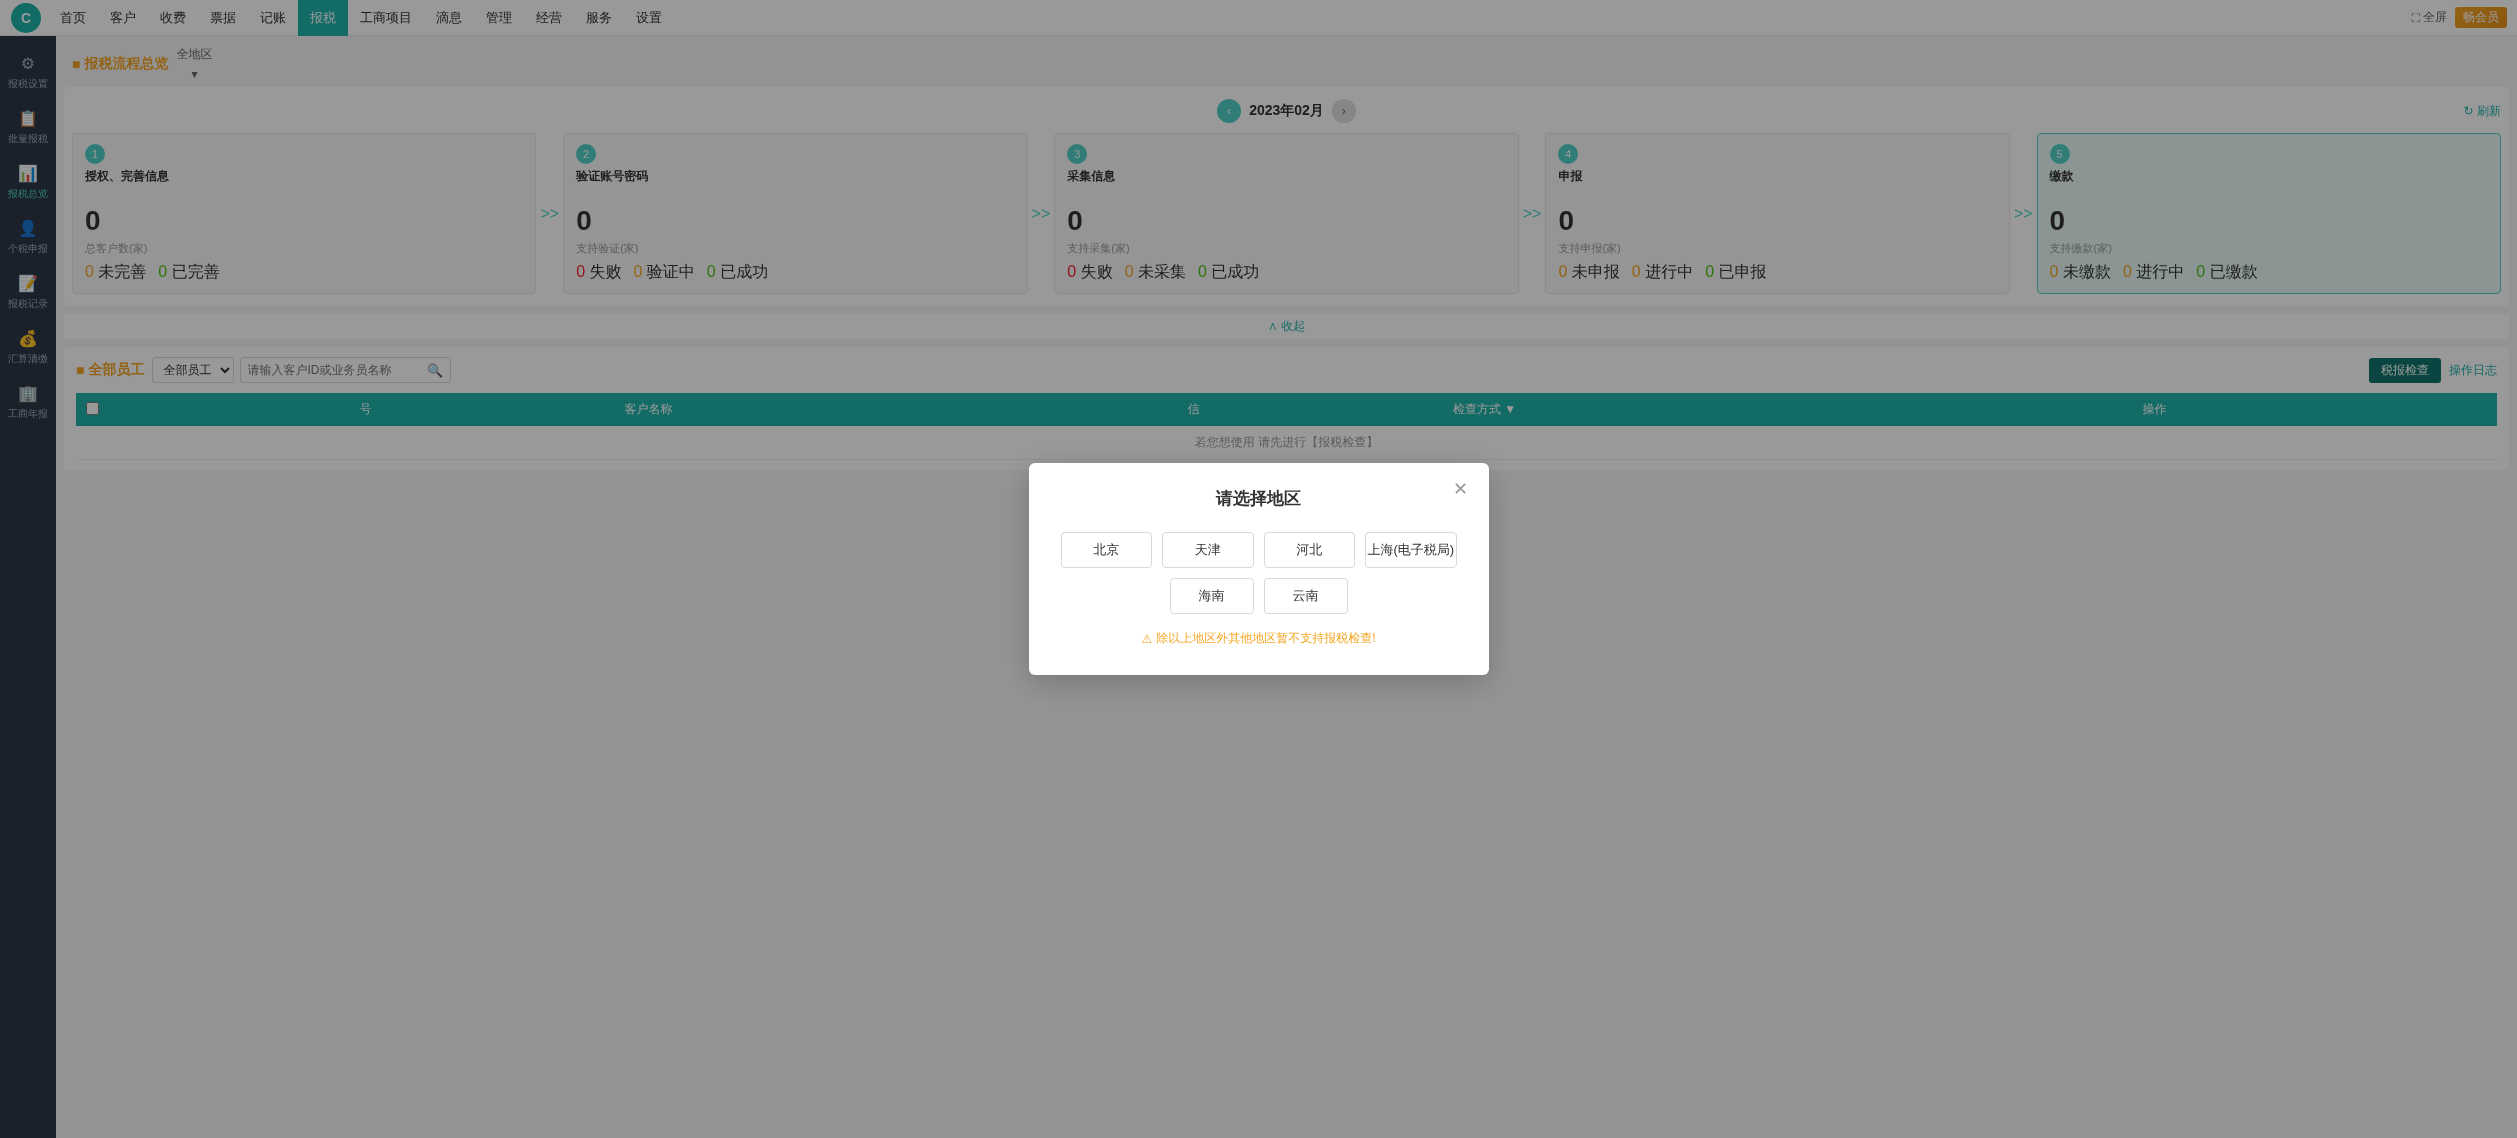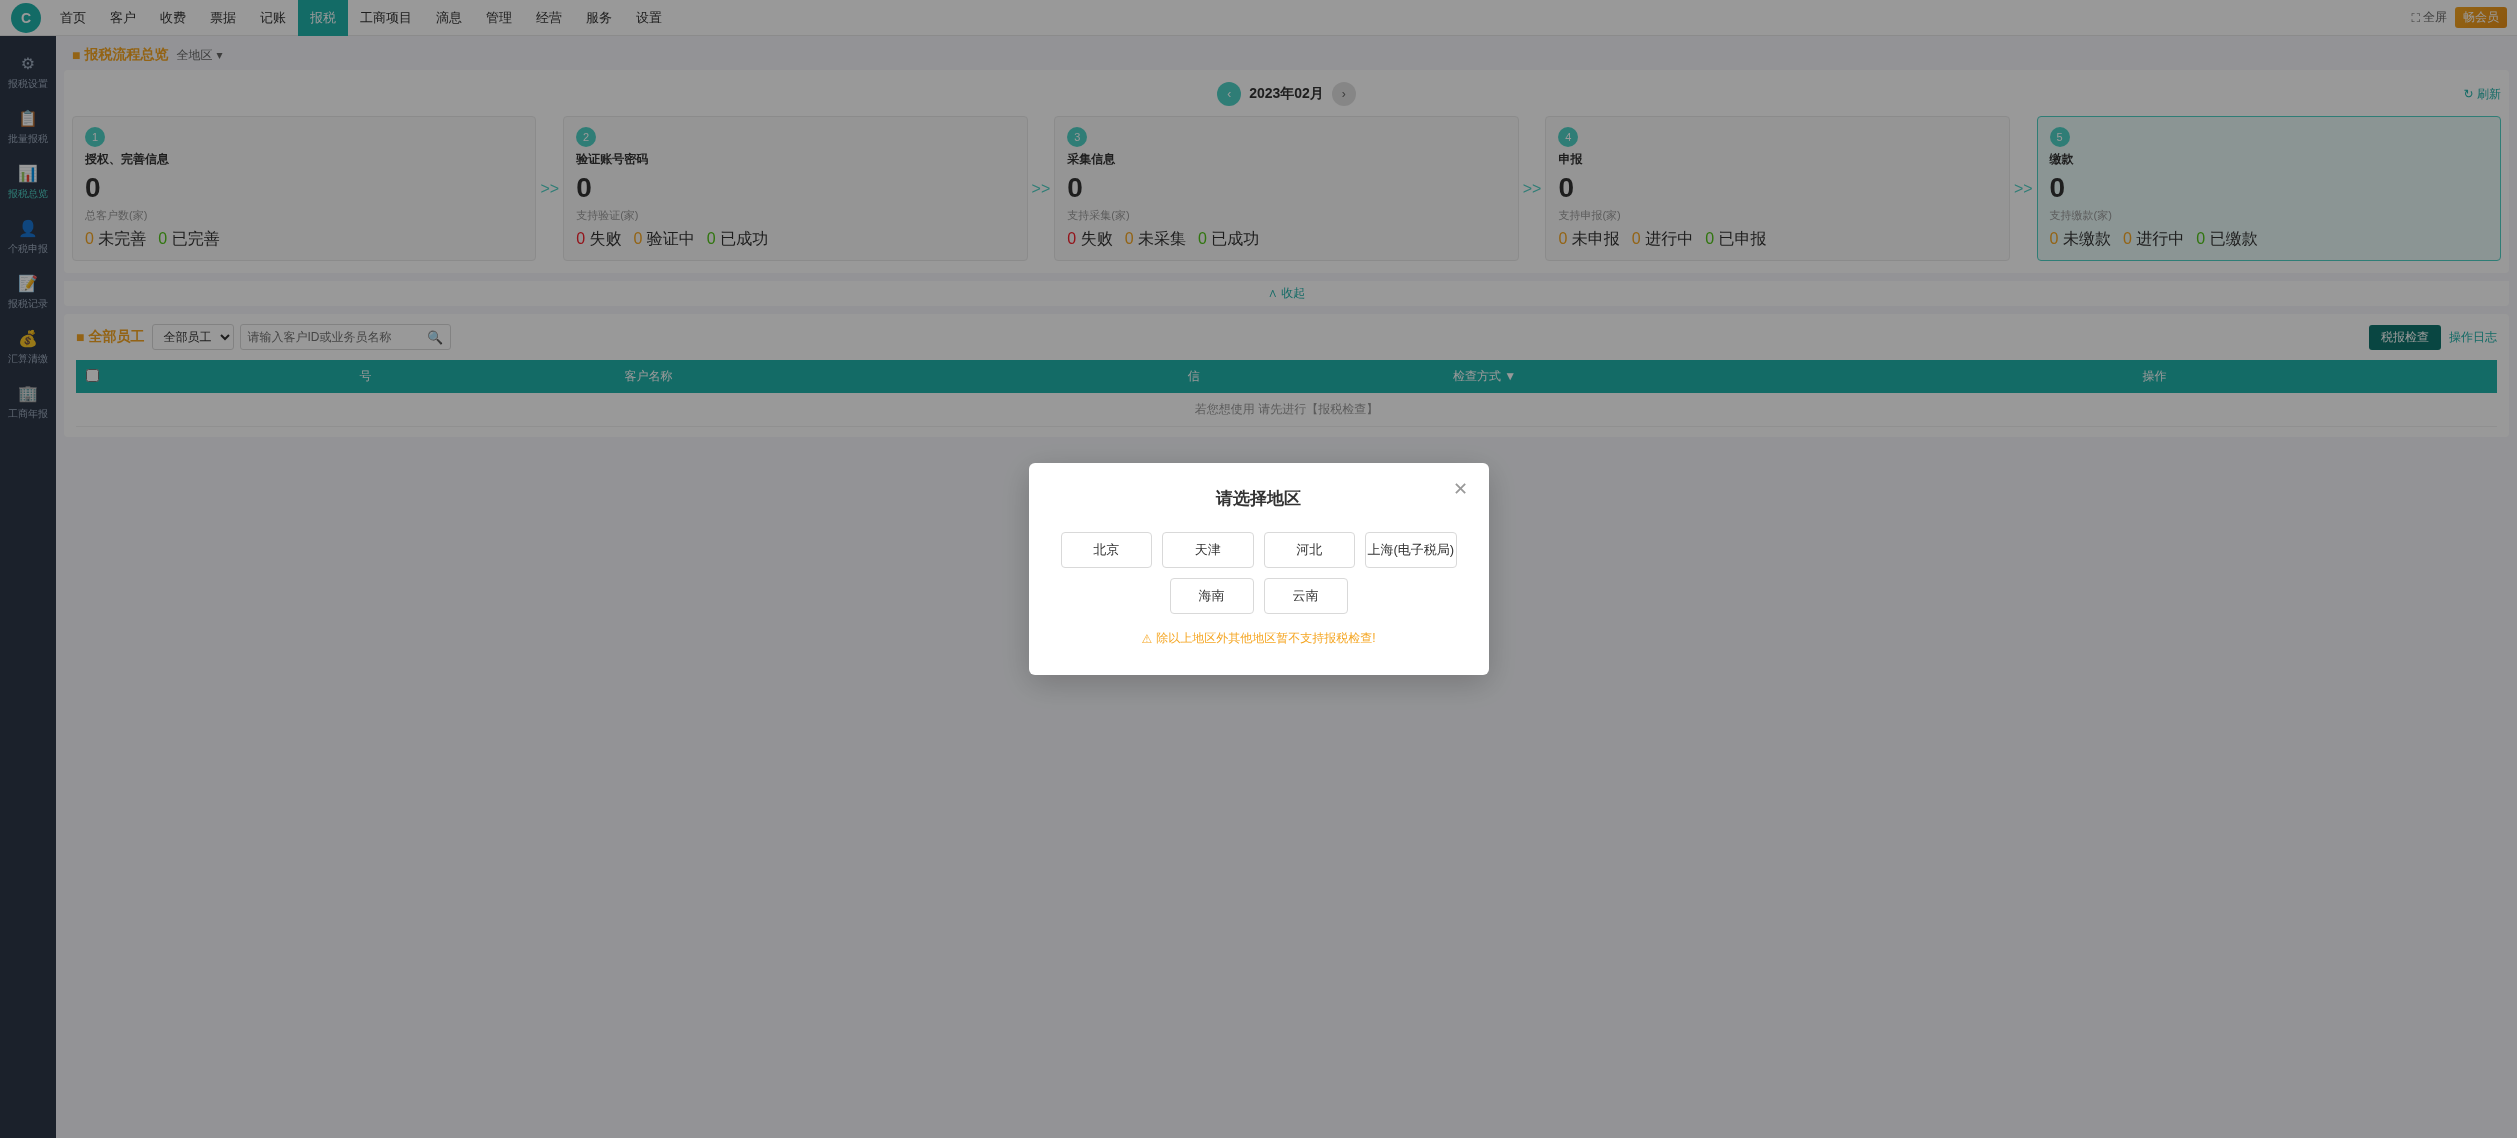--- a/index.html
+++ b/index.html
@@ -119,20 +119,21 @@
       align-items: center;
       gap: 4px;
     }
     .region-selector {
       display: flex;
       align-items: center;
       gap: 4px;
       font-size: 12px;
       color: #666;
       cursor: pointer;
+      flex-direction: column;
     }
 
     
     .flow-container {
       background: #fff;
       margin: 0 8px 8px;
       border-radius: 4px;
       padding: 12px 8px;
     }
     .flow-header {
@@ -180,21 +181,21 @@
       height: 20px;
       border-radius: 50%;
       background: #4fd1c5;
       color: #fff;
       font-size: 11px;
       display: flex;
       align-items: center;
       justify-content: center;
       margin-bottom: 4px;
     }
-    .flow-step-title { font-size: 12px; color: #333; font-weight: bold; margin-bottom: 4px; }
+    .flow-step-title { font-size: 12px; color: #333; font-weight: bold; margin-bottom: 20px; }
     .flow-step-count { font-size: 28px; font-weight: bold; color: #333; margin-bottom: 4px; }
     .flow-step-sub { font-size: 11px; color: #999; margin-bottom: 6px; }
     .flow-step-stats {
       display: flex;
       gap: 12px;
     }
     .flow-step-stat { font-size: 16px; }
     .flow-step-stat span { color: #f5a623; }
     .flow-arrow {
       display: flex;

